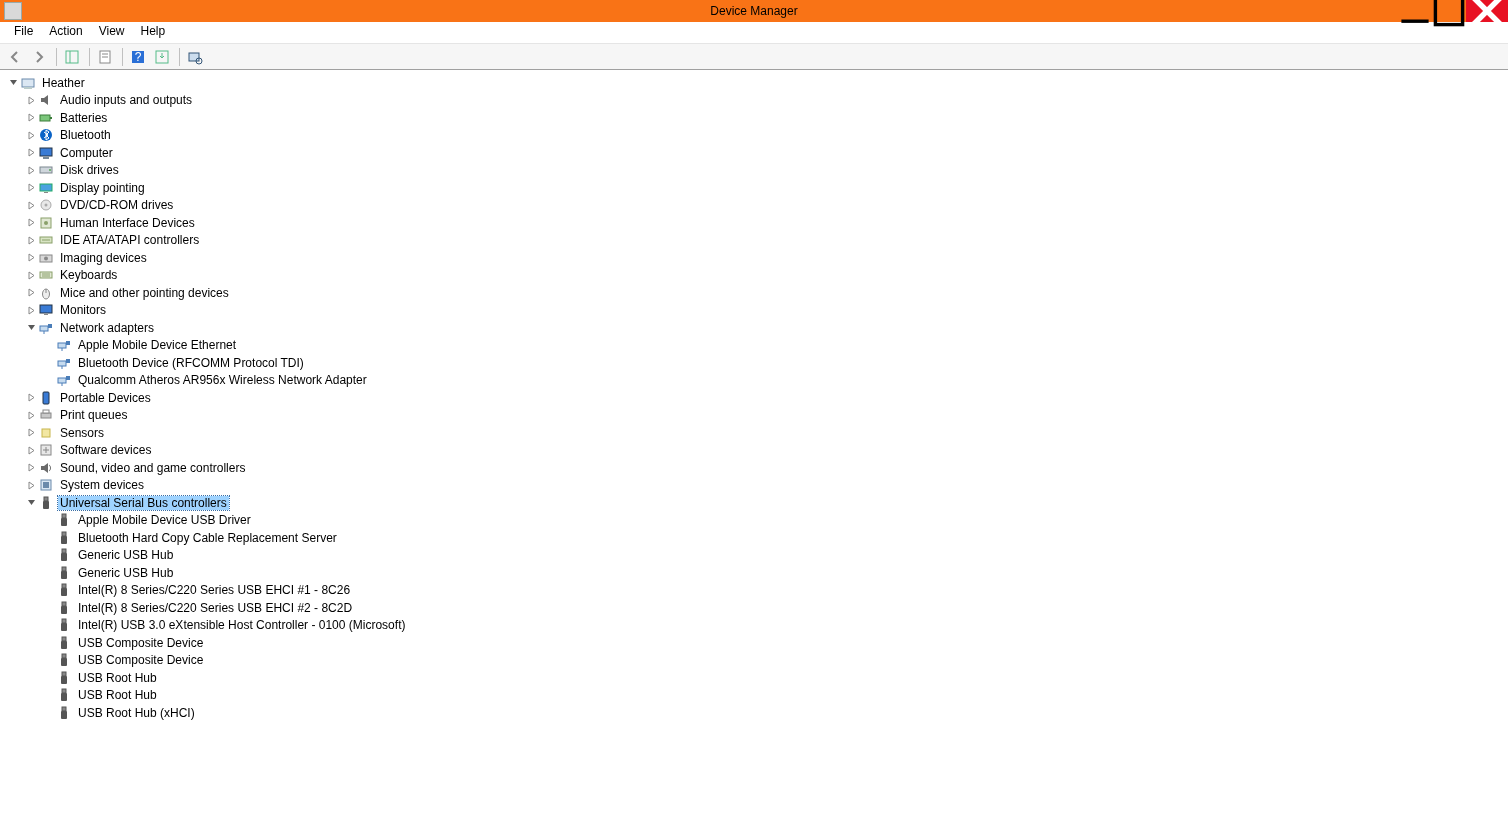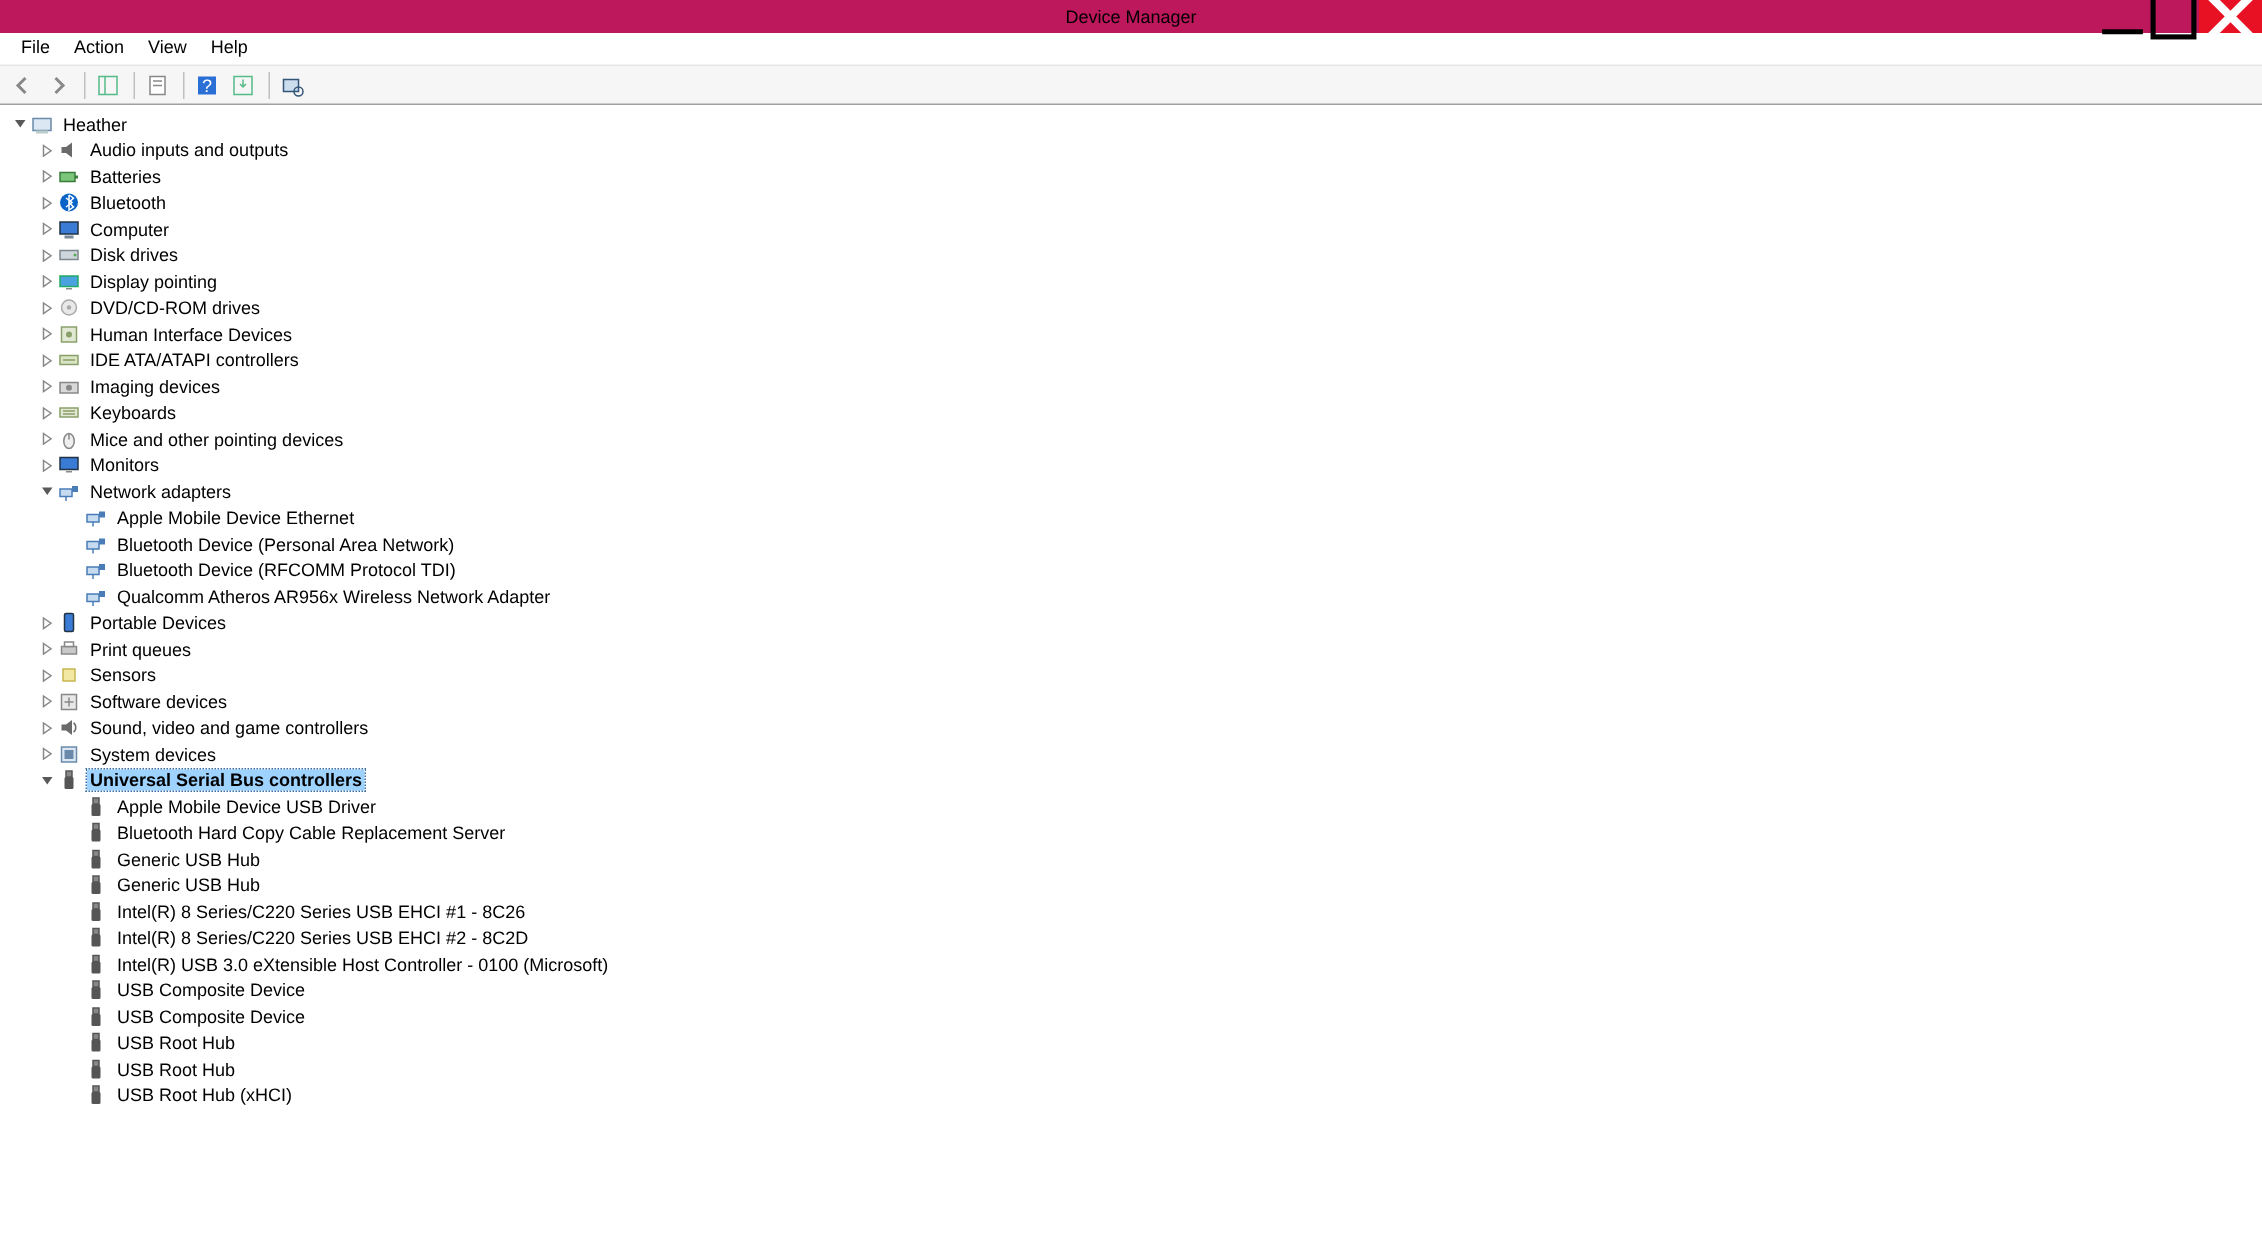--- a/index.html
+++ b/index.html
@@ -1,36 +1,36 @@
 <!DOCTYPE html>
 <html><head>
 <meta charset="utf-8">
 <style>
   * { box-sizing: border-box; font-family: "Segoe UI", Tahoma, sans-serif; font-size: 12px; }
   html, body { margin:0; padding:0; width:1508px; height:836px; background:#fff; overflow:hidden; }
-  .titlebar { height:22px; background:#be185d; display:flex; align-items:center; position:relative;justify-content:flex-end; }
+  .titlebar { height:22px; background:#f97316; display:flex; align-items:center; position:relative; }
   .titlebar .sysicon { width:18px; height:18px; margin-left:4px; background:#d9d9d9; border:1px solid #9aa; }
   .titlebar .title { position:absolute; left:0; right:0; text-align:center; color:#000; font-size:12px; }
   .winbtns { position:absolute; right:0; top:0; height:22px; display:flex; }
   .winbtn { width:34px; height:22px; display:flex; align-items:center; justify-content:center; font-size:12px; color:#000; }
   .winbtn.close { background:#e81123; color:#fff; width:42px; }
   .menubar { height:22px; background:#fff; border-bottom:1px solid #e5e5e5; display:flex; align-items:flex-start; padding-left:6px; }
   .menuitem { padding:2px 8px; }
   .toolbar { height:26px; background:#f6f6f6; border-bottom:1px solid #a0a0a0; display:flex; align-items:center; padding-left:4px; gap:0; }
   .tbtn { width:22px; height:22px; display:flex; align-items:center; justify-content:center; margin-right:2px; }
   .tbtn svg { width:16px; height:16px; }
   .tsep { width:1px; height:18px; background:#c0c0c0; margin:0 4px; }
   .tree { padding:4px 12px 20px 8px; overflow:auto; height:calc(836px - 22px - 22px - 26px); }
   .node { display:flex; align-items:center; height:17.5px; white-space:nowrap; }
   .toggle { width:10px; height:10px; margin-right:2px; display:flex; align-items:center; justify-content:center; }
   .toggle svg { width:9px; height:9px; }
   .spacer { display:inline-block; }
   .nicon { width:16px; height:16px; margin-right:4px; display:inline-block; }
   .label { padding:0 2px; }
-  .label.selected { background:#9fd3ff; outline:1px dotted #3a6ea5;font-weight:bold; }
+  .label.selected { background:#9fd3ff; outline:1px dotted #3a6ea5; }
   
 </style>
 </head>
 <body>
 
 <div class="titlebar">
   <span class="sysicon"></span>
   <span class="title">Device Manager</span>
   <div class="winbtns">
     <div class="winbtn">
@@ -315,40 +315,30 @@
       <span class="label">Apple Mobile Device Ethernet</span>
     </div>
     <div class="node">
       <span class="spacer" style="width: 36px;"></span>
       <span class="toggle"></span>
       <span class="nicon"><svg width="16" height="16" viewBox="0 0 16 16">
           <rect x="2" y="6" width="8" height="5" fill="#c6dbef" stroke="#4a7db8"></rect>
           <rect x="10" y="4" width="4" height="4" fill="#4a7db8"></rect>
           <line x1="6" y1="11" x2="6" y2="14" stroke="#4a7db8"></line>
         </svg></span>
-      <span class="label">Bluetooth Device (Personal Area Network)</span>
+      <span class="label">Bluetooth Device (RFCOMM Protocol TDI)</span>
     </div>
     <div class="node">
       <span class="spacer" style="width: 36px;"></span>
       <span class="toggle"></span>
       <span class="nicon"><svg width="16" height="16" viewBox="0 0 16 16">
           <rect x="2" y="6" width="8" height="5" fill="#c6dbef" stroke="#4a7db8"></rect>
           <rect x="10" y="4" width="4" height="4" fill="#4a7db8"></rect>
           <line x1="6" y1="11" x2="6" y2="14" stroke="#4a7db8"></line>
         </svg></span>
-      <span class="label">Bluetooth Device (RFCOMM Protocol TDI)</span>
-    </div>
-    <div class="node">
-      <span class="spacer" style="width: 36px;"></span>
-      <span class="toggle"></span>
-      <span class="nicon"><svg width="16" height="16" viewBox="0 0 16 16">
-          <rect x="2" y="6" width="8" height="5" fill="#c6dbef" stroke="#4a7db8"></rect>
-          <rect x="10" y="4" width="4" height="4" fill="#4a7db8"></rect>
-          <line x1="6" y1="11" x2="6" y2="14" stroke="#4a7db8"></line>
-        </svg></span>
       <span class="label">Qualcomm Atheros AR956x Wireless Network Adapter</span>
     </div>
     <div class="node">
       <span class="spacer" style="width: 18px;"></span>
       <span class="toggle">
         <svg viewBox="0 0 9 9">
           <path d="M2 1 L7 4.5 L2 8 Z" fill="none" stroke="#888" stroke-width="1"></path>
         </svg>
       </span>
       <span class="nicon"><svg width="16" height="16" viewBox="0 0 16 16">

